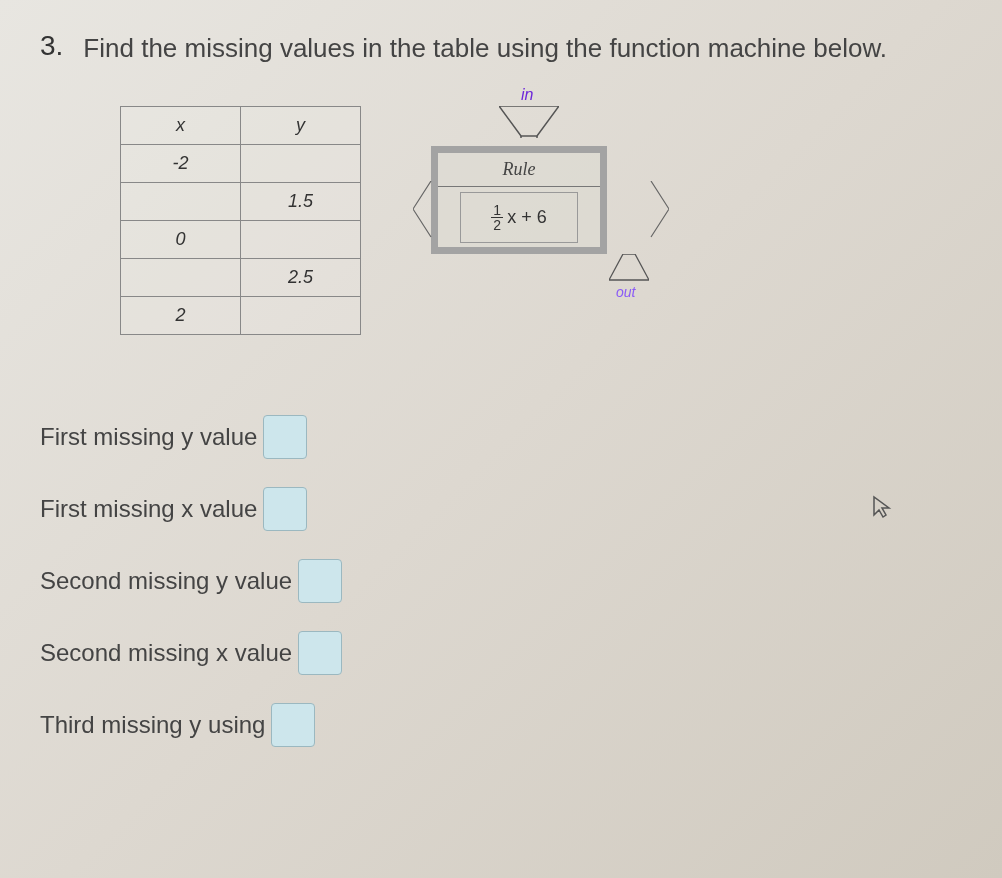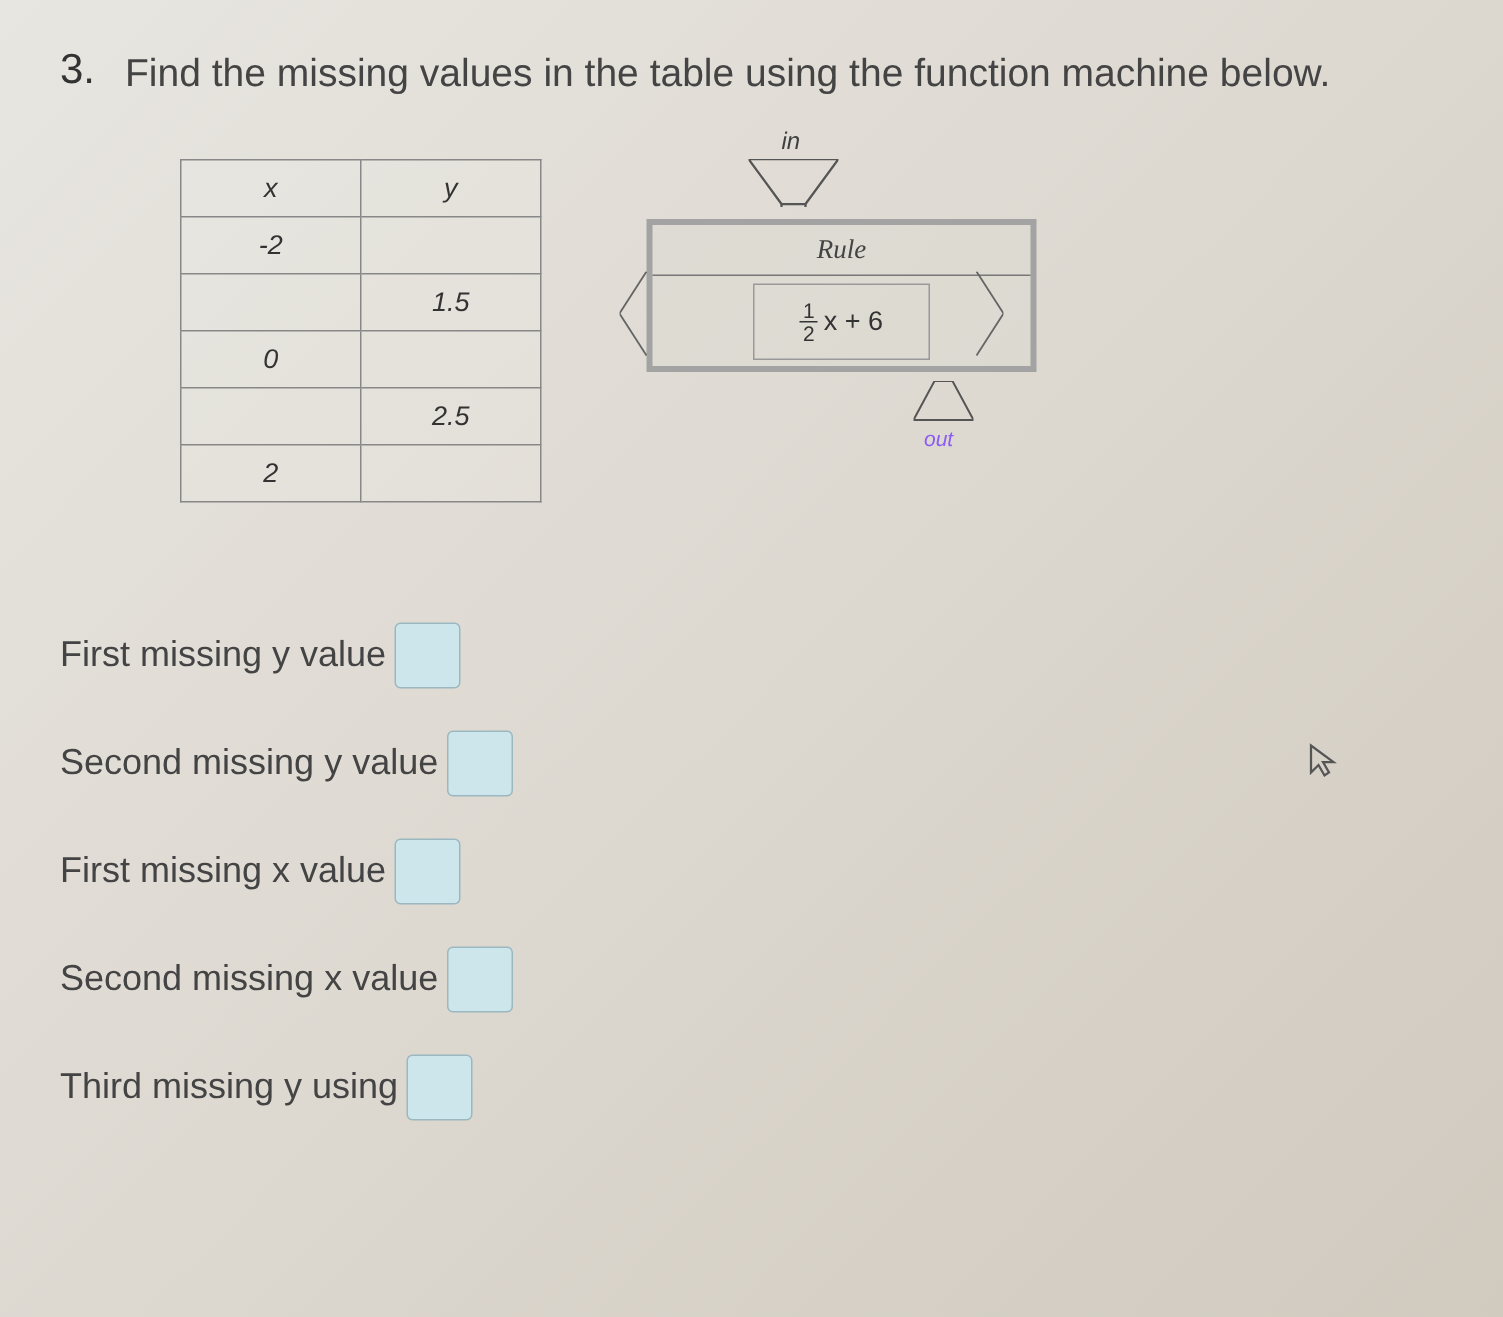--- a/index.html
+++ b/index.html
@@ -58,36 +58,36 @@
       width: 280px;
       height: 240px;
       margin-top: -20px;
     }
     .machine-label-in {
       position: absolute;
       top: 0;
       left: 100px;
       font-style: italic;
       font-size: 16px;
-      color: #404040;
+      color: #6d28d9;
     }
     .funnel-in-outline {
       position: absolute;
       top: 20px;
       left: 78px;
       width: 60px;
       height: 30px;
     }
     .funnel-in-outline svg { width: 60px; height: 32px; }
     .rule-box {
       position: absolute;
       top: 60px;
       left: 10px;
-      width: 260px;
-      border: 4px solid #a3a3a3;
+      width: 176px;
+      border: 7px solid #a3a3a3;
       background: rgba(220,218,210,0.6);
     }
     .rule-header {
       text-align: center;
       font-family: cursive;
       font-style: italic;
       font-size: 18px;
       padding: 6px;
       border-bottom: 1px solid #777;
       color: #444;
@@ -234,25 +234,25 @@
     <div class="machine-label-out">out</div>
   </div>
 </div>
 
 <div class="answers">
   <div class="answer-row">
     <span>First missing y value</span>
     <span class="answer-box"></span>
   </div>
   <div class="answer-row">
+    <span>First missing x value</span>
+    <span class="answer-box"></span>
+  </div>
+  <div class="answer-row">
     <span>Second missing y value</span>
-    <span class="answer-box"></span>
-  </div>
-  <div class="answer-row">
-    <span>First missing x value</span>
     <span class="answer-box"></span>
   </div>
   <div class="answer-row">
     <span>Second missing x value</span>
     <span class="answer-box"></span>
   </div>
   <div class="answer-row">
     <span>Third missing y using</span>
     <span class="answer-box"></span>
   </div>

